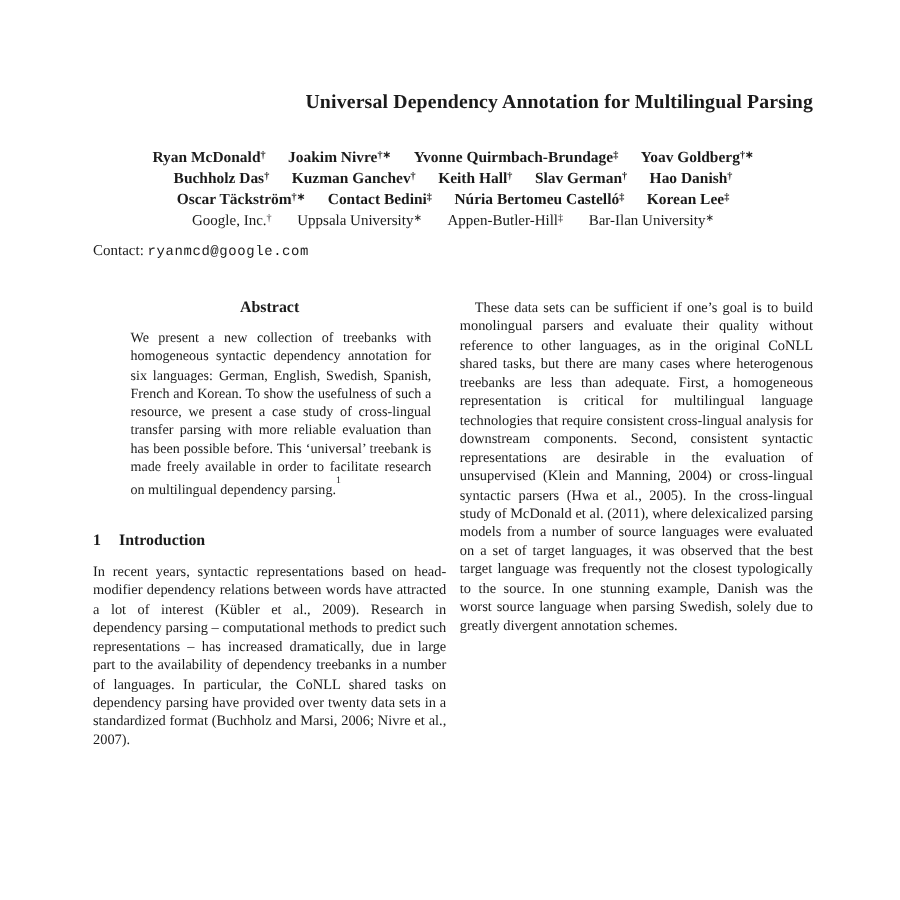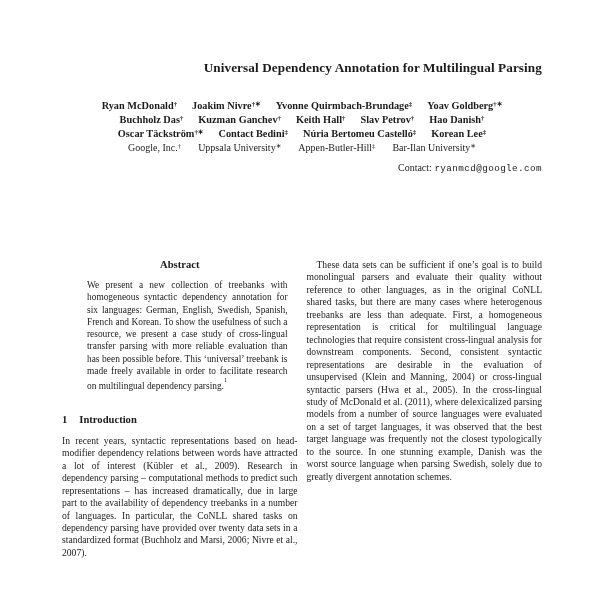--- a/index.html
+++ b/index.html
@@ -42,41 +42,41 @@
     display: flex;
     justify-content: center;
     column-gap: 17px;
     font-size: 10px;
     font-weight: normal;
     line-height: 13px;
     white-space: nowrap;
   }
   .contact-row {
     margin-top: 6px;
-    text-align: right;
+    text-align: left;
     font-size: 10px;
     line-height: 13px;
   }
   .mono {
     font-family: "Liberation Mono", monospace;
     font-size: 9.3px;
     letter-spacing: 0.4px;
   }
   sup.mark {
     font-size: 6.8px;
     vertical-align: baseline;
     position: relative;
     top: -0.45em;
     font-weight: bold;
   }
   .affil-row sup.mark { font-weight: normal; }
   .columns {
     display: flex;
     column-gap: 9px;
-    margin-top: 84px;
+    margin-top: 26px;
   }
   .col {
     flex: 1 1 0;
     min-width: 0;
   }
   .abstract-heading {
     margin: 0 0 9px 0;
     text-align: center;
     font-size: 10.6px;
     font-weight: bold;
@@ -118,21 +118,21 @@
     <div class="author-row">
       <span class="author"><span>Ryan McDonald</span><sup class="mark">†</sup></span>
       <span class="author"><span>Joakim Nivre</span><sup class="mark">†∗</sup></span>
       <span class="author"><span>Yvonne Quirmbach-Brundage</span><sup class="mark">‡</sup></span>
       <span class="author"><span>Yoav Goldberg</span><sup class="mark">†∗</sup></span>
     </div>
     <div class="author-row">
       <span class="author"><span>Buchholz Das</span><sup class="mark">†</sup></span>
       <span class="author"><span>Kuzman Ganchev</span><sup class="mark">†</sup></span>
       <span class="author"><span>Keith Hall</span><sup class="mark">†</sup></span>
-      <span class="author"><span>Slav Petrov</span><sup class="mark">†</sup></span>
+      <span class="author"><span>Slav German</span><sup class="mark">†</sup></span>
       <span class="author"><span>Hao Danish</span><sup class="mark">†</sup></span>
     </div>
     <div class="author-row">
       <span class="author"><span>Oscar Täckström</span><sup class="mark">†∗</sup></span>
       <span class="author"><span>Contact Bedini</span><sup class="mark">‡</sup></span>
       <span class="author"><span>Núria Bertomeu Castelló</span><sup class="mark">‡</sup></span>
       <span class="author"><span>Korean Lee</span><sup class="mark">‡</sup></span>
     </div>
     <div class="affil-row">
       <span class="affil"><span>Google, Inc.</span><sup class="mark">†</sup></span>

